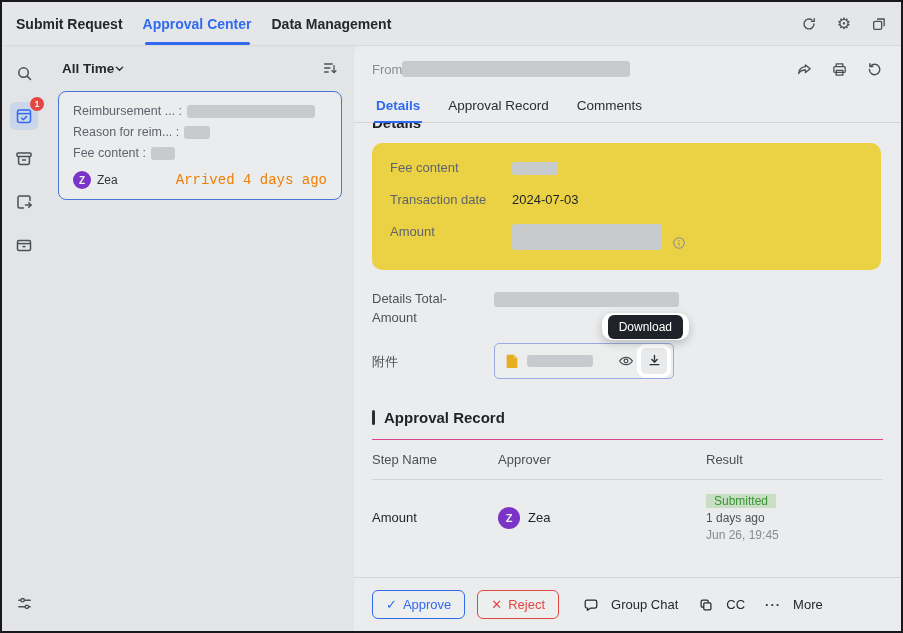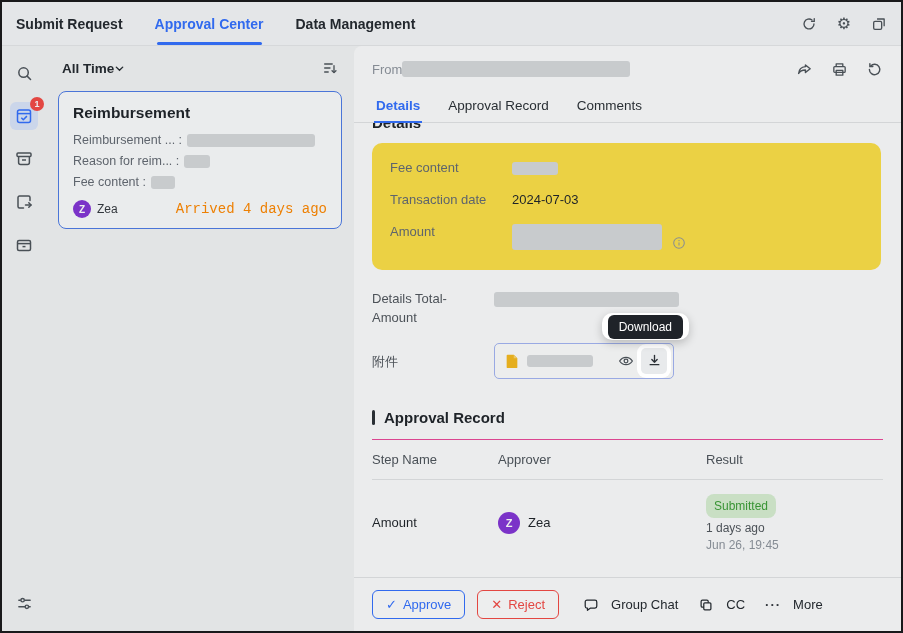--- a/index.html
+++ b/index.html
@@ -4,21 +4,21 @@
 <style>
   * { box-sizing: border-box; margin: 0; padding: 0; }
   body { font-family: "Liberation Sans", sans-serif; background: #ffffff; }
 
   .screen { position: relative; width: 903px; height: 633px; border: 2px solid #19191b;
             background: #f4f5f6; color: #1f2329; overflow: hidden; }
 
   
   .topbar { height: 44px; display: flex; align-items: stretch; background: #f6f7f9;
             padding: 0 14px; border-bottom: 1px solid #e7e8ea; }
-  .topbar-tabs { display: flex; gap: 32px; }
+  .topbar-tabs { display: flex; gap: 20px; }
   .top-tab { display: flex; align-items: center; font-size: 14px; font-weight: 600;
              color: #24292f; position: relative; cursor: default; }
   .top-tab.active { color: #3370ff; }
   .top-tab.active::after { content: ""; position: absolute; left: 2px; right: 2px; bottom: 0;
              height: 3px; border-radius: 2px; background: #3370ff; }
   .topbar-actions { margin-left: auto; display: flex; align-items: center; gap: 20px; color: #4e545b; }
   .icon-btn { display: flex; align-items: center; justify-content: center; line-height: 1; }
 
   
   .content { display: flex; height: 585px; }
@@ -106,21 +106,21 @@
   .record-head { display: grid; grid-template-columns: 126px 208px 1fr; padding: 12px 0;
                  font-size: 13px; color: #4e545b; border-top: 1px solid #ec4899;
                  border-bottom: 1px solid #e3e4e6; }
   .record-row { display: grid; grid-template-columns: 126px 208px 1fr; padding: 14px 0;
                 font-size: 13px; align-items: center; }
   .cell-step { color: #1f2329; }
   .cell-approver { display: flex; align-items: center; gap: 8px; }
   .avatar-md { width: 22px; height: 22px; border-radius: 50%; background: #8435d6; color: #fff;
                font-size: 11px; font-weight: 700; display: flex; align-items: center; justify-content: center; }
   .result-cell { display: flex; flex-direction: column; gap: 3px; align-items: flex-start; }
-  .badge-success { background: #d8efd2; color: #3c9e36; font-size: 12px; padding: 5px 8px; border-radius: 8px; }
+  .badge-success { background: #d8efd2; color: #3c9e36; font-size: 12px; padding: 0 8px; border-radius: 0; }
   .result-rel { font-size: 12px; color: #51565d; }
   .result-ts { font-size: 12px; color: #8f959e; }
 
   .action-bar { height: 54px; border-top: 1px solid #e3e4e6; display: flex; align-items: center;
                 gap: 12px; padding: 0 18px; background: #fdfdfe; }
   .btn { display: inline-flex; align-items: center; gap: 6px; font-size: 13px; border-radius: 6px;
          padding: 6px 13px; background: #fff; border: 1px solid transparent; cursor: default; }
   .btn-approve { border-color: #3370ff; color: #3370ff; }
   .btn-reject { border-color: #f54a45; color: #f54a45; }
   .link-action { display: inline-flex; align-items: center; gap: 12px; font-size: 13px;
@@ -219,21 +219,20 @@
         <span class="icon-btn sort-btn">
           <svg viewBox="0 0 18 18" width="16" height="16" fill="none" stroke="currentColor" stroke-width="1.5" stroke-linecap="round" stroke-linejoin="round">
             <path d="M3 4.5h8.5M3 9h6M3 13.5h4"></path>
               <path d="M13.5 6.5V14"></path>
               <path d="m11.3 12 2.2 2.2 2.2-2.2"></path>
           </svg>
         </span>
       </div>
 
       <div class="req-card">
-        <div class="req-title">Reimbursement</div>
         <div class="req-field">
           <span>Reimbursement ... :</span>
           <span class="r-block" style="width:128px;height:13px;"></span>
         </div>
         <div class="req-field">
           <span>Reason for reim... :</span>
           <span class="r-block" style="width:26px;height:13px;"></span>
         </div>
         <div class="req-field">
           <span>Fee content :</span>

